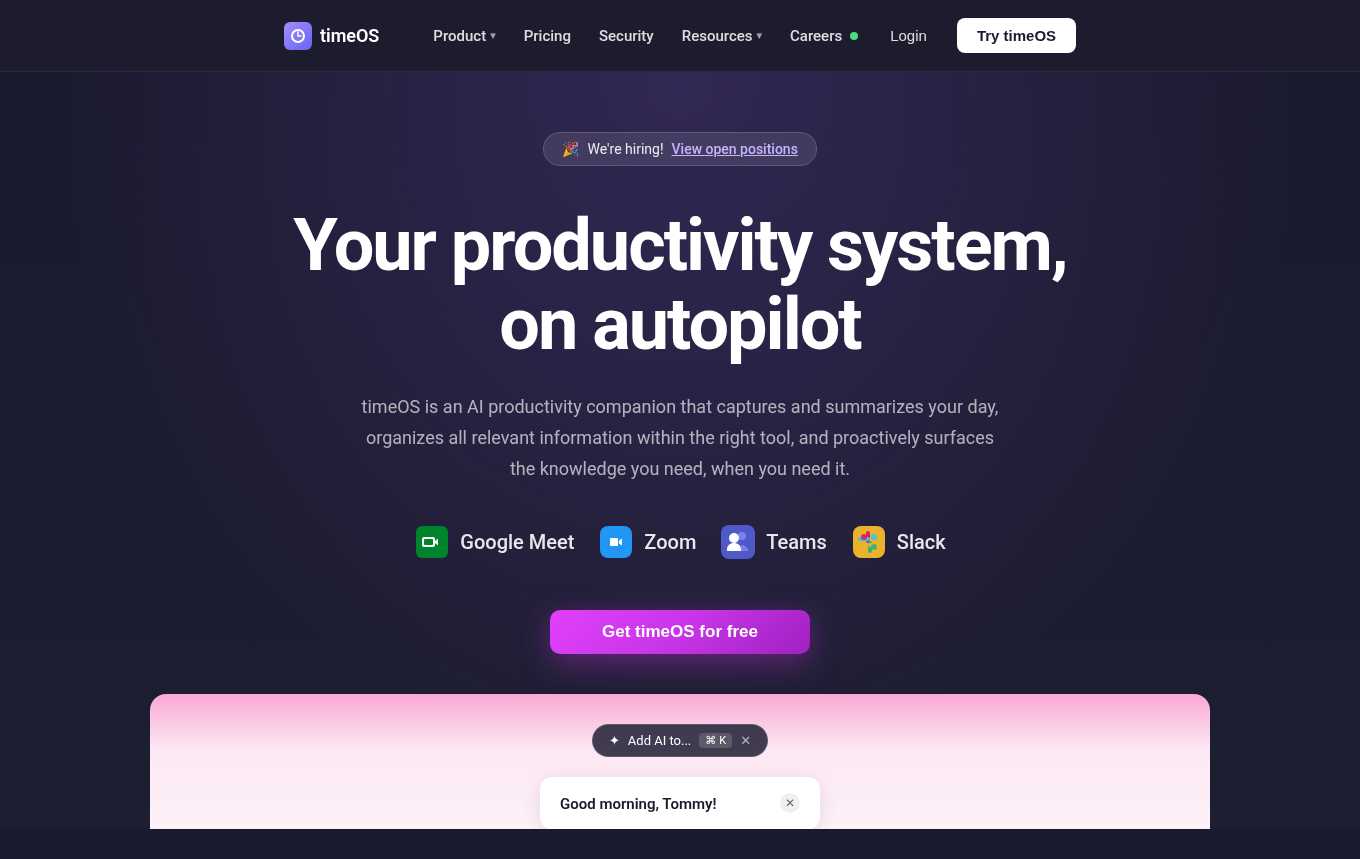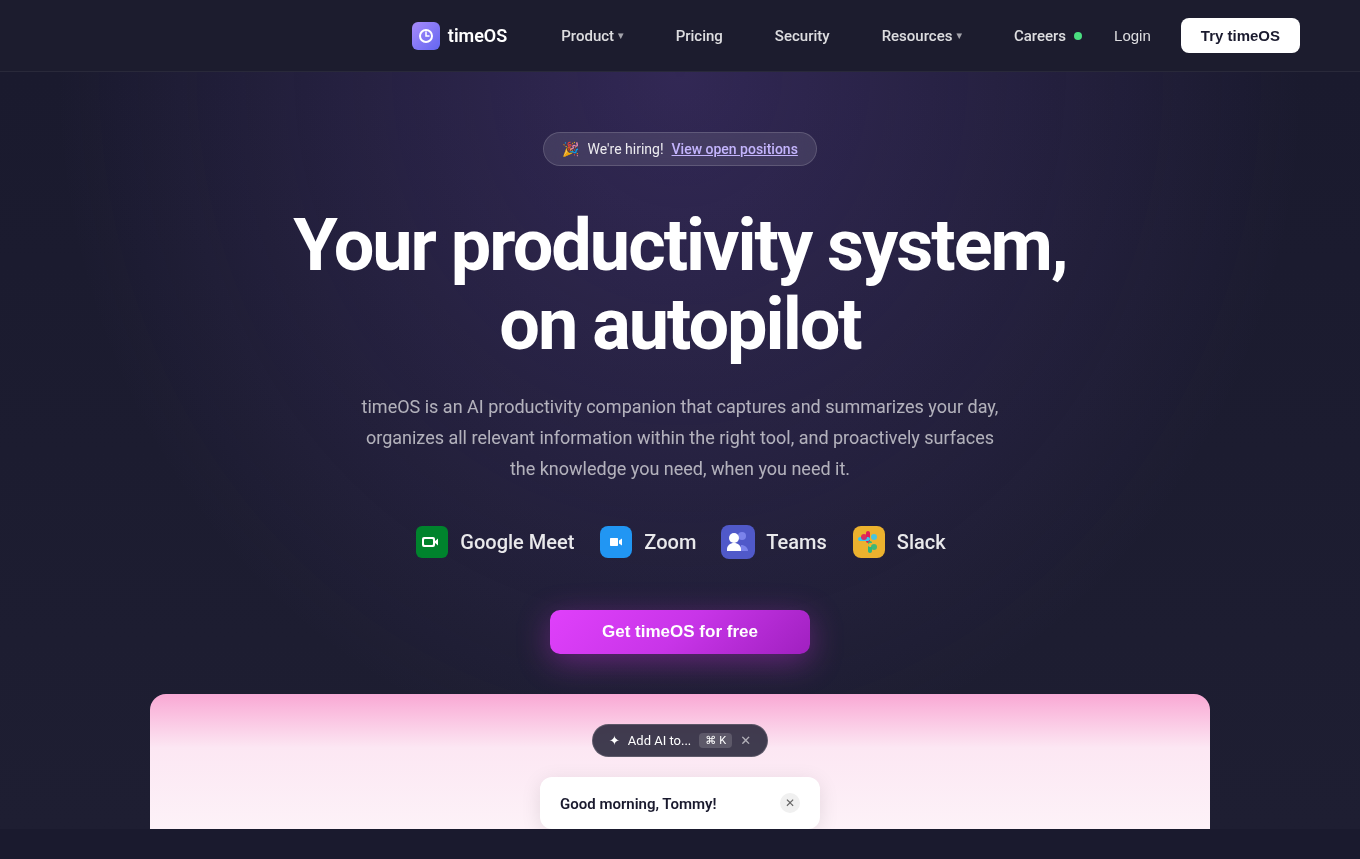--- a/index.html
+++ b/index.html
@@ -9,21 +9,21 @@
       background-color: #1a1a2e;
       color: #ffffff;
       min-height: 859px;
       overflow-x: hidden;
     }
 
     
     nav {
       display: flex;
       align-items: center;
-      justify-content: flex-end;
+      justify-content: center;
       padding: 0 60px;
       height: 72px;
       background-color: #1c1c2e;
       position: sticky;
       top: 0;
       z-index: 100;
       border-bottom: 1px solid rgba(255,255,255,0.06);
     }
 
     .nav-left {
@@ -49,21 +49,21 @@
       border-radius: 6px;
       display: flex;
       align-items: center;
       justify-content: center;
       font-size: 14px;
     }
 
     .nav-links {
       display: flex;
       align-items: center;
-      gap: 24px;
+      gap: 0;
     }
 
     .nav-link {
       display: flex;
       align-items: center;
       gap: 4px;
       padding: 8px 14px;
       border-radius: 8px;
       color: rgba(255,255,255,0.85);
       font-size: 15px;

